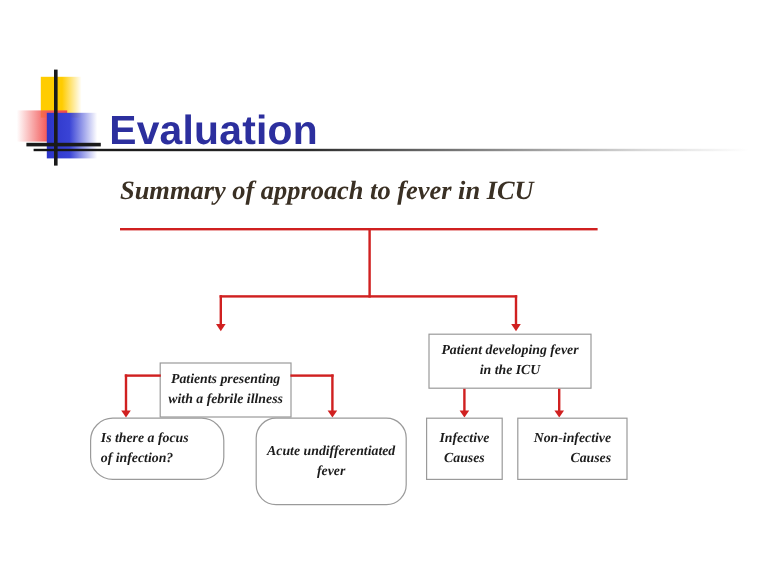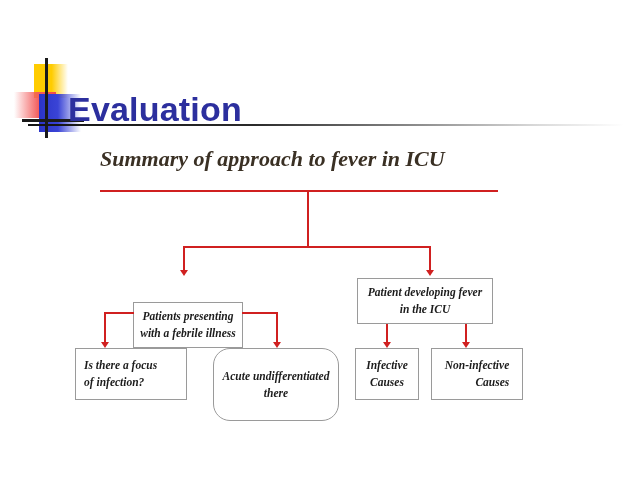--- a/index.html
+++ b/index.html
@@ -60,21 +60,21 @@
   }
   .deco-hline {
     left: 8px;
     top: 61px;
     width: 62px;
     height: 3px;
     background: #1a1a1a;
   }
   #slide-title {
     position: absolute;
-    left: 68px;
+    left: 91px;
     top: 68px;
     font-size: 34px;
     color: #2c2f9e;
     letter-spacing: 0.2px;
     line-height: 1.1;
     white-space: nowrap;
   }
   #title-rule {
     position: absolute;
     left: 28px;
@@ -135,20 +135,21 @@
     display: flex;
     align-items: center;
     justify-content: center;
     text-align: center;
     padding: 2px 4px;
   }
   .node.left-align {
     justify-content: flex-start;
     text-align: left;
     padding-left: 8px;
+    border-radius: 19px;
   }
 </style>
 </head>
 <body>
 
 <div id="slide">
 
   <div id="title-deco">
     <div class="deco-sq deco-yellow"></div>
     <div class="deco-sq deco-red"></div>
@@ -207,21 +208,21 @@
     <div class="node left-align" style="left:75px; top:348px; width:112px; height:52px;">
       <span>
         <span>Is there a focus</span><br>
         <span>of infection?</span>
       </span>
     </div>
 
     <div class="node" style="left:213px; top:348px; width:126px; height:73px;border-radius:17px;">
       <span>
         <span>Acute undifferentiated</span><br>
-        <span>there</span>
+        <span>fever</span>
       </span>
     </div>
 
     <div class="node" style="left:355px; top:348px; width:64px; height:52px;">
       <span>
         <span>Infective</span><br>
         <span>Causes</span>
       </span>
     </div>
 

